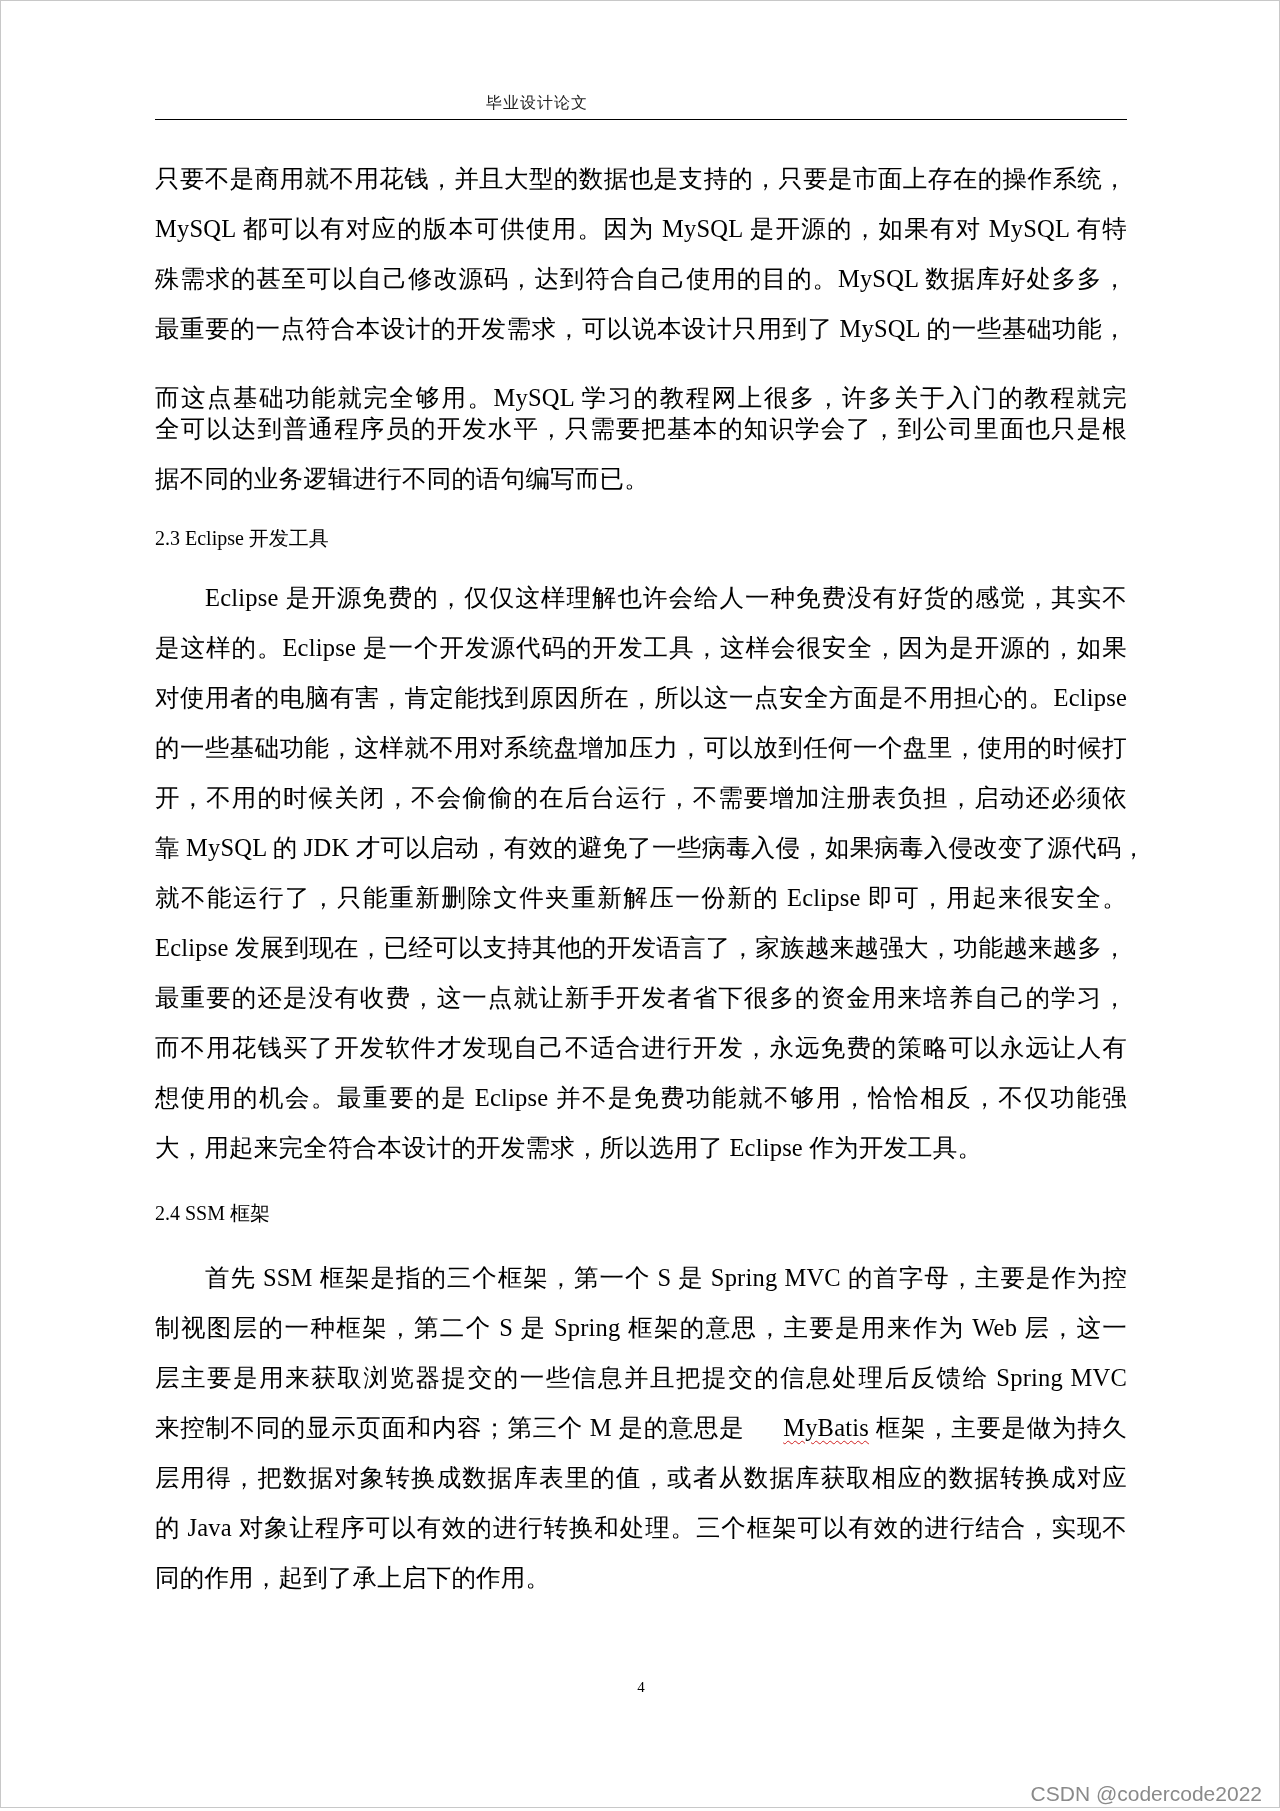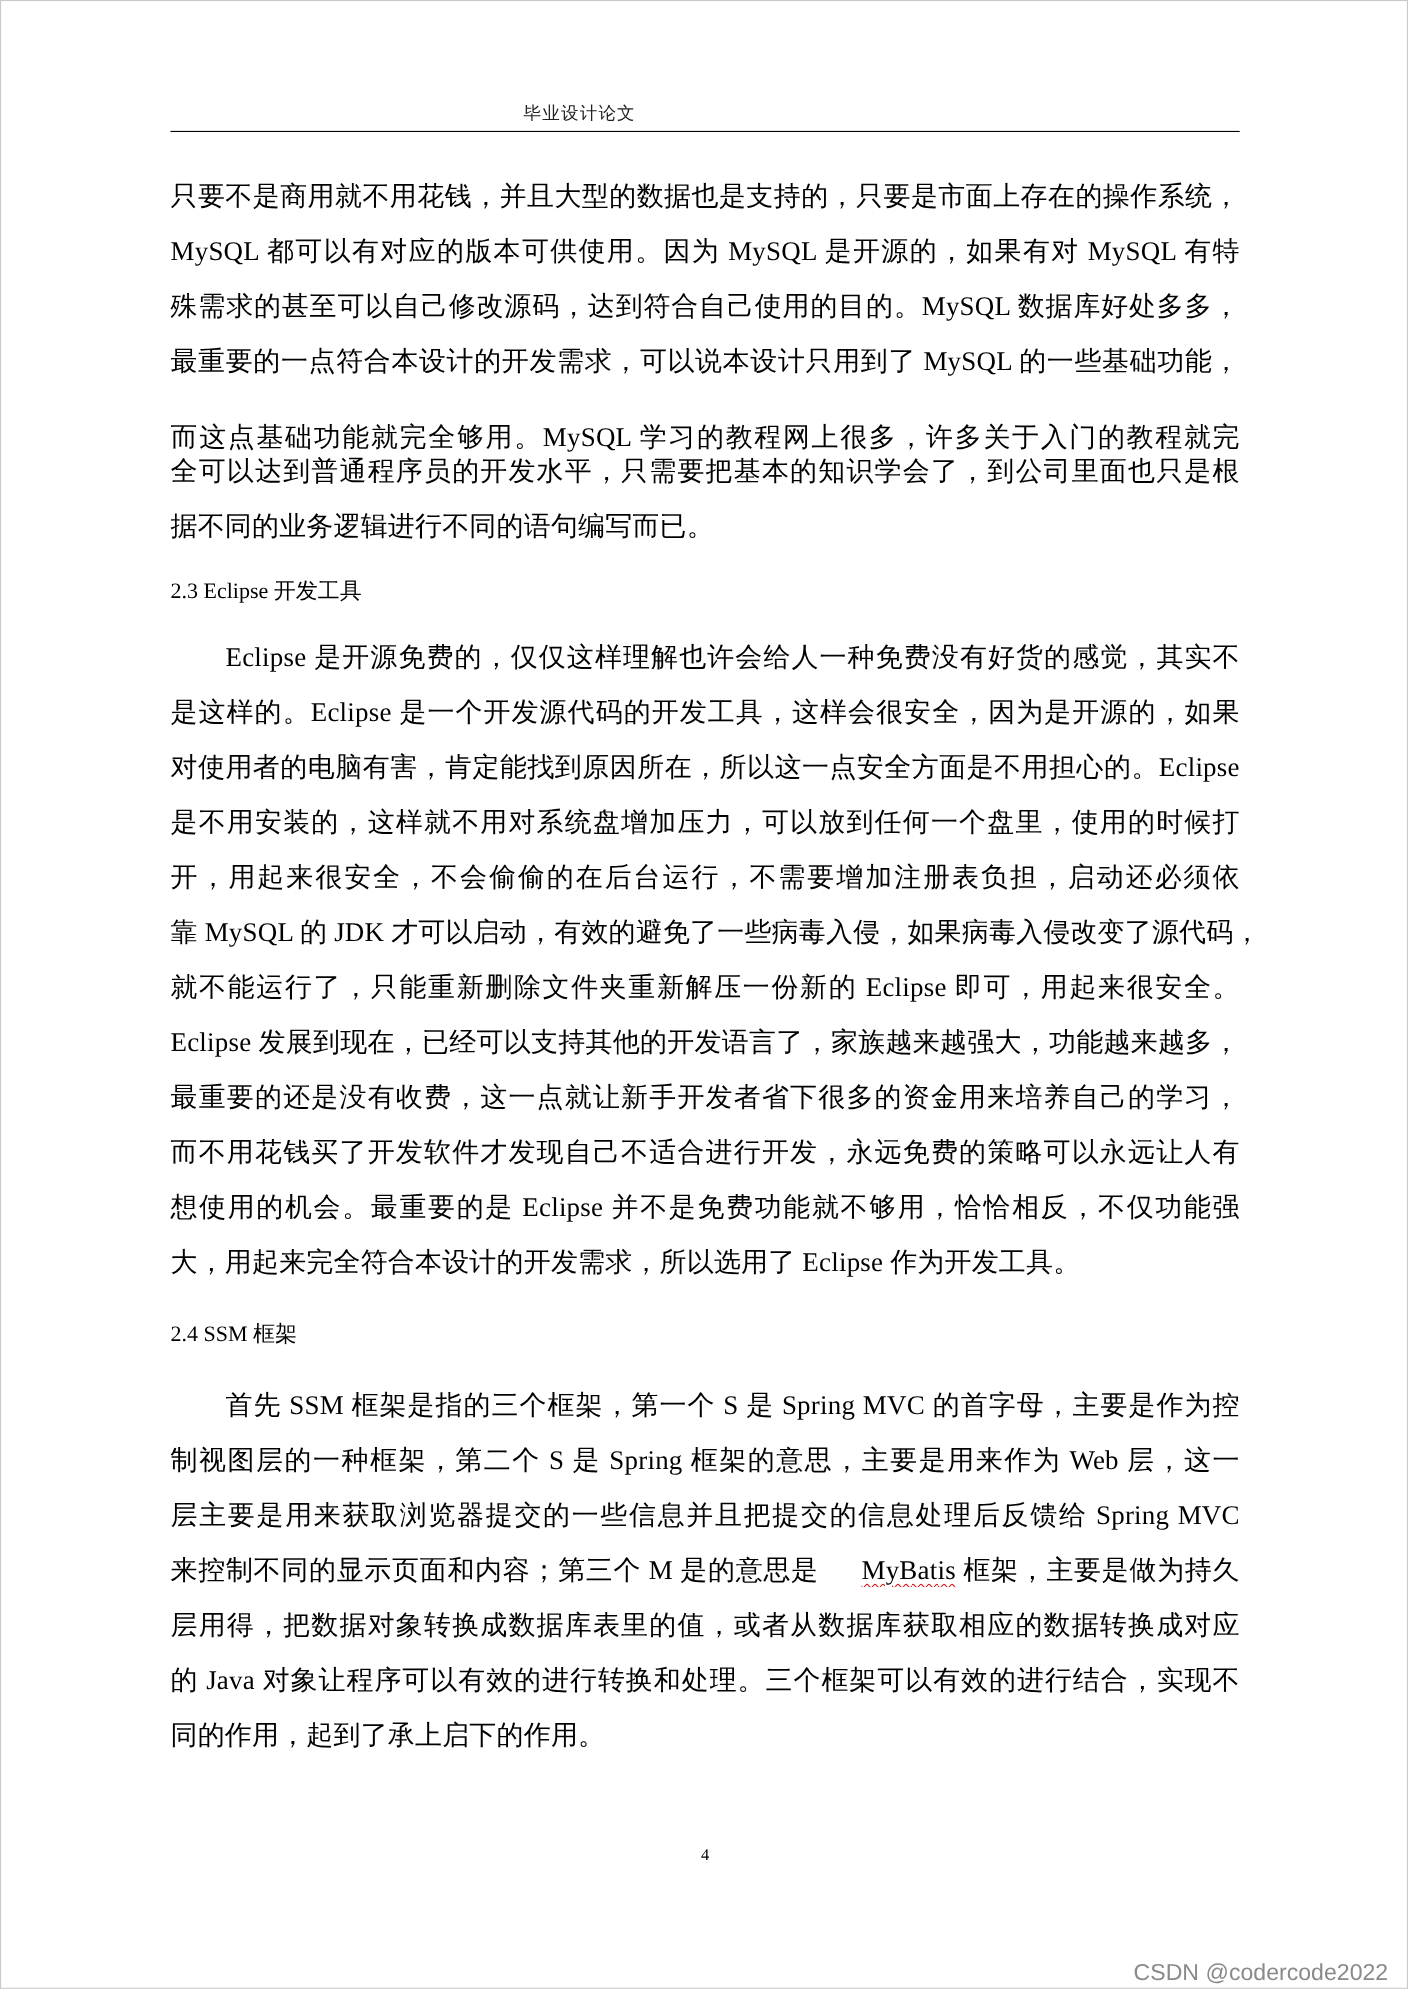--- a/index.html
+++ b/index.html
@@ -2,21 +2,21 @@
 <html><head>
 <meta charset="utf-8">
 <style>
   html, body { margin: 0; padding: 0; background: #ffffff; }
   body { width: 1280px; height: 1811px; position: relative; overflow: hidden; }
   .page {
     position: absolute; left: 0; top: 0; width: 1278px; height: 1806px;
     border: 1px solid #c8c8c8; background: #fff;
   }
   .header-title {
-    position: absolute; left: 0; width: 1052px; top: 92px; text-align: center;
+    position: absolute; left: 10px; width: 1052px; top: 92px; text-align: center;
     font-family: Liberation Serif, serif; font-size: 16px; color: #222;
     letter-spacing: 1px;
   }
   .header-rule {
     position: absolute; left: 154px; width: 972px; top: 118px; height: 0;
     border-top: 1.5px solid #000;
   }
   .content {
     position: absolute; left: 154px; width: 972px; top: 0;
     font-family: "Liberation Serif", "DejaVu Serif", serif; color: #000;
@@ -61,22 +61,22 @@
     <div class="line" style="top:253px">殊需求的甚至可以自己修改源码，达到符合自己使用的目的。MySQL 数据库好处多多，</div>
     <div class="line" style="top:303px">最重要的一点符合本设计的开发需求，可以说本设计只用到了 MySQL 的一些基础功能，</div>
     <div class="line" style="top:372px">而这点基础功能就完全够用。MySQL 学习的教程网上很多，许多关于入门的教程就完</div>
     <div class="line" style="top:403px">全可以达到普通程序员的开发水平，只需要把基本的知识学会了，到公司里面也只是根</div>
     <div class="line last" style="top:453px">据不同的业务逻辑进行不同的语句编写而已。</div>
 
     <div class="heading" style="top:512px">2.3 Eclipse 开发工具</div>
     <div class="line indent" style="top:572px">Eclipse 是开源免费的，仅仅这样理解也许会给人一种免费没有好货的感觉，其实不</div>
     <div class="line" style="top:622px">是这样的。Eclipse 是一个开发源代码的开发工具，这样会很安全，因为是开源的，如果</div>
     <div class="line" style="top:672px">对使用者的电脑有害，肯定能找到原因所在，所以这一点安全方面是不用担心的。Eclipse</div>
-    <div class="line" style="top:722px">是不用安装的，这样就不用对系统盘增加压力，可以放到任何一个盘里，使用的时候打</div>
-    <div class="line" style="top:772px">开，用起来很安全，不会偷偷的在后台运行，不需要增加注册表负担，启动还必须依</div>
+    <div class="line" style="top:722px">的一些基础功能，这样就不用对系统盘增加压力，可以放到任何一个盘里，使用的时候打</div>
+    <div class="line" style="top:772px">开，不用的时候关闭，不会偷偷的在后台运行，不需要增加注册表负担，启动还必须依</div>
     <div class="line" style="top:822px">靠 MySQL 的 JDK 才可以启动，有效的避免了一些病毒入侵，如果病毒入侵改变了源代码，</div>
     <div class="line" style="top:872px">就不能运行了，只能重新删除文件夹重新解压一份新的 Eclipse 即可，用起来很安全。</div>
     <div class="line" style="top:922px">Eclipse 发展到现在，已经可以支持其他的开发语言了，家族越来越强大，功能越来越多，</div>
     <div class="line" style="top:972px">最重要的还是没有收费，这一点就让新手开发者省下很多的资金用来培养自己的学习，</div>
     <div class="line" style="top:1022px">而不用花钱买了开发软件才发现自己不适合进行开发，永远免费的策略可以永远让人有</div>
     <div class="line" style="top:1072px">想使用的机会。最重要的是 Eclipse 并不是免费功能就不够用，恰恰相反，不仅功能强</div>
     <div class="line last" style="top:1122px">大，用起来完全符合本设计的开发需求，所以选用了 Eclipse 作为开发工具。</div>
 
     <div class="heading" style="top:1187px">2.4 SSM 框架</div>
     <div class="line indent" style="top:1252px">首先 SSM 框架是指的三个框架，第一个 S 是 Spring MVC 的首字母，主要是作为控</div>

